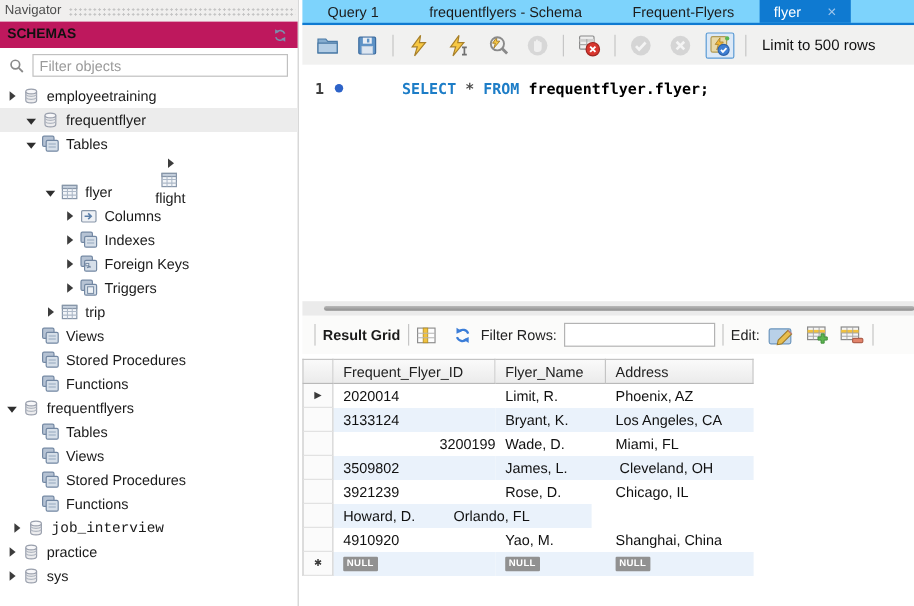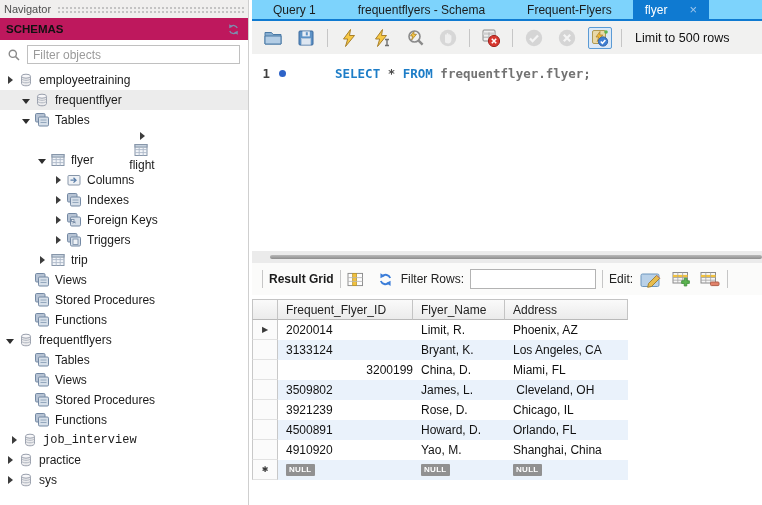--- a/index.html
+++ b/index.html
@@ -50,21 +50,21 @@
   .limit-combo { margin-left:4px; font-size:12.5px; color:#111; white-space:nowrap; }
 
   .editor { height:197px; background:#fff; position:relative; }
   .code-line { position:absolute; left:0; top:12px; display:flex; align-items:center;
     font-family:"DejaVu Sans Mono", monospace; font-size:12.5px; font-weight:600; }
   .lnum { width:18px; text-align:right; color:#3f3f3f; }
   .ldot { width:7px; height:7px; border-radius:50%; background:#2d63c8; margin-left:9px; }
   .sql { margin-left:49px; white-space:pre; }
   .kw { color:var(--keyword_blue,#1d7dc7); }
   .op { color:#4a4a4a; }
-  .plain { color:#737373; }
+  .plain { color:#000000; }
 
   .splitter { height:12px; background:#ebebeb; position:relative; }
   .split-bar { position:absolute; left:18px; right:0; top:4px; height:4px;
     background:linear-gradient(#b9b9b9,#8d8d8d); border-radius:2px; }
 
   .result-toolbar { height:32px; background:#fbfbfa; display:flex; align-items:center;
     padding-left:10px; gap:6px; font-size:12px; }
   .rg-title { font-weight:bold; color:#1b1b1b; }
   .icon16 { width:18px; height:16px; display:flex; align-items:center; justify-content:center; }
   .icon16 svg { display:block; }
@@ -572,38 +572,37 @@
         </div>
         <div class="g-row alt">
           <div class="g-gut"></div>
           <div class="g-cell" style="width: 135px; flex: 0 0 135px;">3133124</div>
           <div class="g-cell" style="width: 92px; flex: 0 0 92px;">Bryant, K.</div>
           <div class="g-cell" style="width: 123px; flex: 0 0 123px;">Los Angeles, CA</div>
         </div>
         <div class="g-row">
           <div class="g-gut"></div>
           <div class="g-cell" style="width: 135px; flex: 0 0 135px; text-align: right;">3200199</div>
-          <div class="g-cell" style="width: 92px; flex: 0 0 92px;">China, D.</div>
+          <div class="g-cell" style="width: 92px; flex: 0 0 92px;">Wade, D.</div>
           <div class="g-cell" style="width: 123px; flex: 0 0 123px;">Miami, FL</div>
         </div>
         <div class="g-row alt">
           <div class="g-gut"></div>
           <div class="g-cell" style="width: 135px; flex: 0 0 135px;">3509802</div>
           <div class="g-cell" style="width: 92px; flex: 0 0 92px;">James, L.</div>
           <div class="g-cell" style="width: 123px; flex: 0 0 123px;"> Cleveland, OH</div>
         </div>
         <div class="g-row">
           <div class="g-gut"></div>
           <div class="g-cell" style="width: 135px; flex: 0 0 135px;">3921239</div>
           <div class="g-cell" style="width: 92px; flex: 0 0 92px;">Rose, D.</div>
           <div class="g-cell" style="width: 123px; flex: 0 0 123px;">Chicago, IL</div>
         </div>
         <div class="g-row alt">
           <div class="g-gut"></div>
-          <div class="g-cell" style="width: 135px; flex: 0 0 135px;">4500891</div>
           <div class="g-cell" style="width: 92px; flex: 0 0 92px;">Howard, D.</div>
           <div class="g-cell" style="width: 123px; flex: 0 0 123px;">Orlando, FL</div>
         </div>
         <div class="g-row">
           <div class="g-gut"></div>
           <div class="g-cell" style="width: 135px; flex: 0 0 135px;">4910920</div>
           <div class="g-cell" style="width: 92px; flex: 0 0 92px;">Yao, M.</div>
           <div class="g-cell" style="width: 123px; flex: 0 0 123px;">Shanghai, China</div>
         </div>
         <div class="g-row alt">

